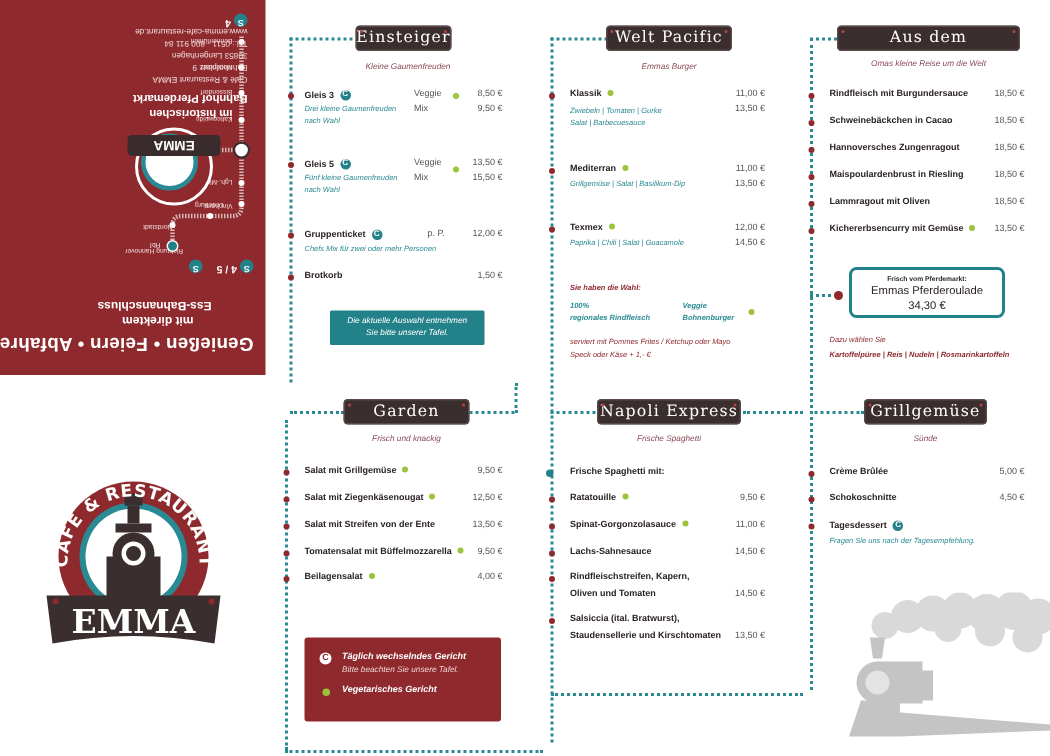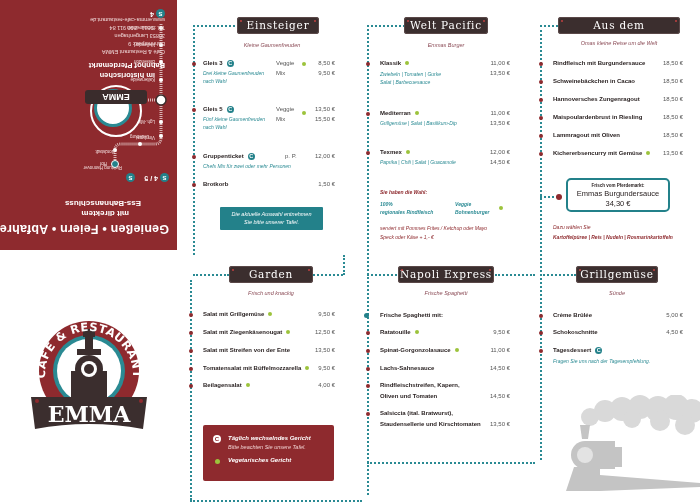--- a/index.html
+++ b/index.html
@@ -147,21 +147,21 @@
 <div class="dot-v" style="left:367px;top:25px;height:470px"></div>
 <div class="dot-h" style="left:367px;top:25px;width:38px"></div>
 <div class="dot-h" style="left:367px;top:274px;width:30px"></div>
 <div class="dot-h" style="left:495px;top:274px;width:40px"></div>
 <div class="dot-h" style="left:367px;top:462px;width:168px"></div>
 <div class="dot-v" style="left:540px;top:25px;height:435px"></div>
 <div class="dot-h" style="left:540px;top:25px;width:18px"></div>
 <div class="dot-h" style="left:540px;top:196px;width:18px"></div>
 <div class="dot-h" style="left:540px;top:274px;width:36px"></div>
 
-<div class="badge" style="left:237px;top:17px;width:82px">Einsteiger</div>
+<div class="badge" style="left:237px;top:17px;width:64px">Einsteiger</div>
 <div class="subtitle" style="left:232px;top:42px;width:80px">Kleine Gaumenfreuden</div>
 
 <div class="bullet" style="left:192px;top:62px"></div>
 <div class="item" style="left:203px;top:60px"><span>Gleis 3</span><span class="daily">C</span></div>
 <div class="desc" style="left:203px;top:69px">
     <div>Drei kleine Gaumenfreuden</div>
     <div>nach Wahl</div>
   </div>
 <div class="lbl" style="left:276px;top:60px">Veggie</div>
 <div class="veg-abs" style="left:302px;top:62px"></div>
@@ -251,21 +251,21 @@
 <div class="bullet" style="left:539px;top:134px"></div>
 <div class="item" style="left:553px;top:132px">Lammragout mit Oliven</div>
 <div class="price" style="left:655px;top:132px;width:28px">18,50 €</div>
 <div class="bullet" style="left:539px;top:152px"></div>
 <div class="item" style="left:553px;top:150px"><span>Kichererbsencurry mit Gemüse</span><span class="veg"></span></div>
 <div class="price" style="left:655px;top:150px;width:28px">13,50 €</div>
 
 <div class="bullet" style="left:556px;top:194px;width:6px;height:6px"></div>
 <div class="special-box">
   <div style="font-size:4.5px;font-weight:bold;margin-top:3px">Frisch vom Pferdemarkt:</div>
-  <div style="font-size:7.5px;margin-top:1px">Emmas Burgundersauce</div>
+  <div style="font-size:7.5px;margin-top:1px">Emmas Pferderoulade</div>
   <div style="font-size:7.5px;margin-top:1px">34,30 €</div>
 </div>
 <div class="red-note" style="left:553px;top:224px">Dazu wählen Sie</div>
 <div class="red-note-b" style="left:553px;top:234px">Kartoffelpüree | Reis | Nudeln | Rosmarinkartoffeln</div>
 
 <div class="badge" style="left:229px;top:266px;width:84px">Garden Veggie</div>
 <div class="subtitle" style="left:231px;top:290px;width:80px">Frisch und knackig</div>
 
 <div class="bullet" style="left:189px;top:313px"></div>
 <div class="item" style="left:203px;top:311px"><span>Salat mit Grillgemüse</span><span class="veg"></span></div>

